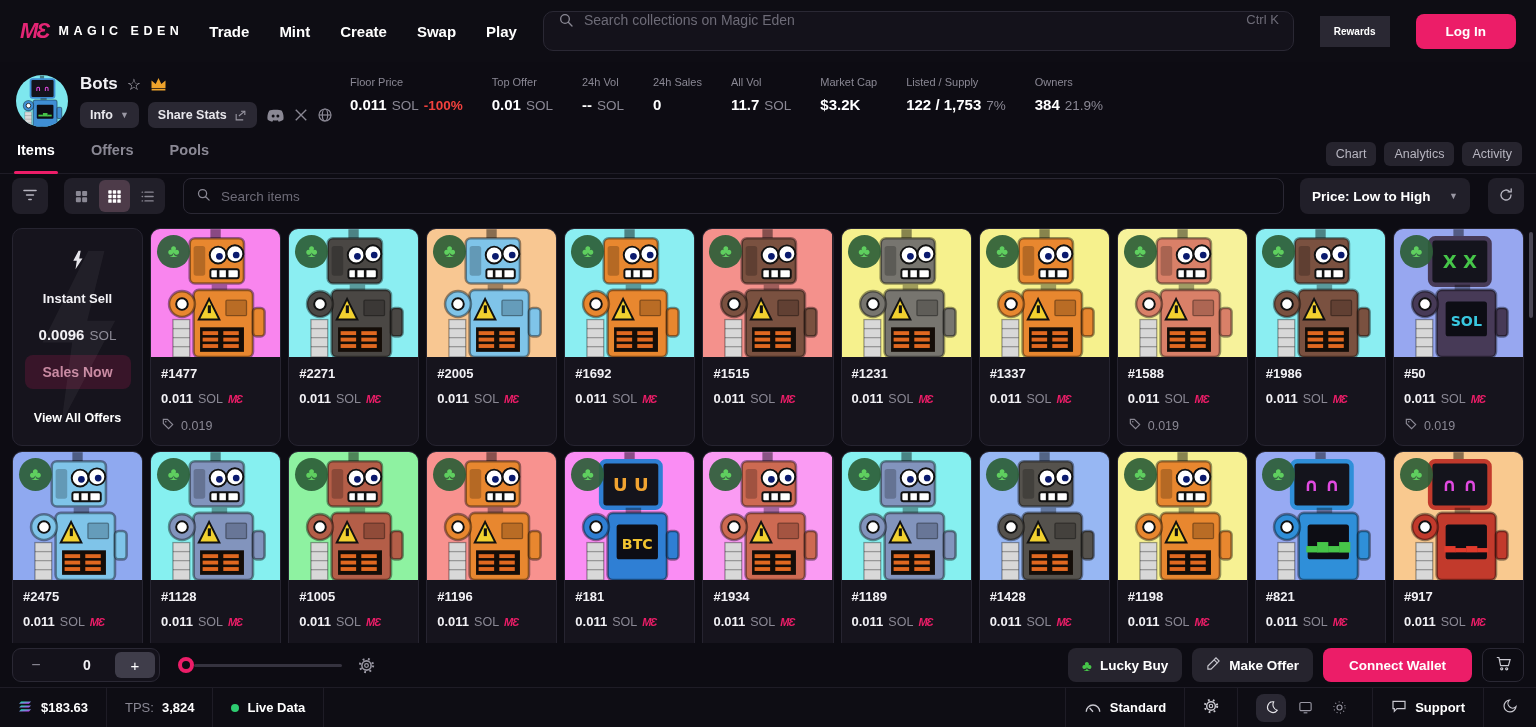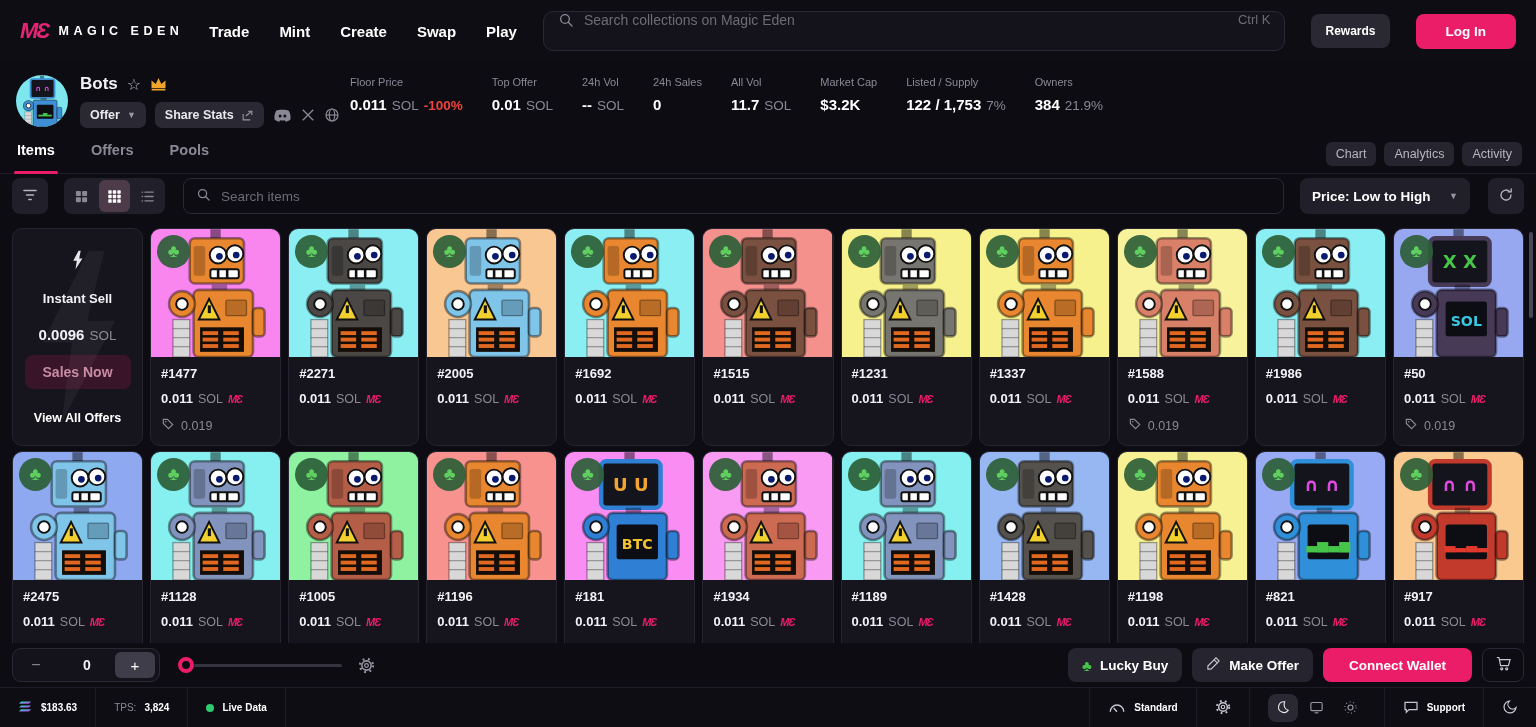--- a/index.html
+++ b/index.html
@@ -18,22 +18,22 @@
   .brand { display:flex; align-items:center; gap:10px; flex:none; }
   .logo-mark { color:#e42575; font-weight:800; font-style:italic; font-size:22px; letter-spacing:-2px; }
   .brand-text { letter-spacing:4.5px; font-weight:700; font-size:12.5px; color:#fff; }
   .nav-links { display:flex; gap:30px; flex:none; }
   .nav-link { color:#fff; font-weight:700; font-size:15px; }
   .nav-search { flex:1; max-width:800px; height:40px; border:1px solid #2a2834; background:#14121b;
                 border-radius:10px; display:flex; align-items:flex-start; gap:10px; padding:0 14px; }
   .nav-search input { flex:1; background:transparent; border:none; outline:none; color:#eee; font-size:14px; }
   .nav-search input::placeholder { color:#6d6b77; }
   .kbd { color:#6d6b77; font-size:13px; flex:none; }
-  .btn-dark { background:#2a2833; color:#fff; font-weight:700; font-size:12px; border:none;
-              padding:10px 14px; border-radius:8px; flex:none; }
+  .btn-dark { background:#2a2833; color:#fff; font-weight:700; font-size:10px; border:none;
+              padding:10px 14px; border-radius:0; flex:none; }
   .btn-pink { background:#ec1d68; color:#fff; font-weight:700; font-size:13.5px; border:none;
               padding:10px 30px; border-radius:8px; flex:none; }
 
   
   .colhead { position:absolute; top:62px; left:0; right:0; height:78px; }
   .avatar { position:absolute; left:16px; top:13px; width:52px; height:52px; border-radius:50%;
             overflow:hidden; }
   .avatar svg { display:block; }
   .colname-row { position:absolute; left:80px; top:12px; display:flex; align-items:center; gap:9px; }
   .colname { font-size:17px; font-weight:700; }
@@ -127,21 +127,21 @@
   .btn-gray { background:#26242e; color:#fff; font-weight:700; font-size:13.5px; height:34px;
               padding:0 14px; border-radius:8px; border:none; display:flex; align-items:center; gap:8px; }
   .clover-g { color:#46c549; font-size:15px; }
   .btn-cw { background:#ec1d68; color:#fff; font-weight:700; font-size:13.5px; height:34px;
             padding:0 26px; border-radius:8px; border:none; }
   .cartbtn { width:42px; height:34px; border:1px solid #2a2834; background:transparent;
              border-radius:8px; display:grid; place-items:center; }
 
   
   .footer { position:absolute; left:0; right:0; bottom:0; height:40px; background:#0e0d14;
-            border-top:1px solid #1e1c26; display:flex; align-items:stretch; z-index:6; font-size:10px; }
+            border-top:1px solid #1e1c26; display:flex; align-items:stretch; z-index:6; font-size:13px; }
   .fseg { display:flex; align-items:center; gap:8px; padding:0 18px; border-right:1px solid #1e1c26; }
   .fseg-r { border-right:none; border-left:1px solid #1e1c26; }
   .fspacer { flex:1; }
   .fbold { font-weight:700; color:#fff; }
   .fgray { color:#8a8894; }
   .livedot { width:8px; height:8px; border-radius:50%; background:#2ecc71; }
   .theme-opt { width:30px; height:28px; border-radius:8px; display:grid; place-items:center; }
   .theme-opt.active { background:#2a2833; }
 </style>
 </head>
@@ -198,21 +198,21 @@
     <span class="star">☆</span>
     <span class="socic">
       <svg width="17" height="14" viewBox="0 0 24 20">
           <path d="M2 16 L2 5 L8 10 L12 1.5 L16 10 L22 5 L22 16 Z" fill="#eea32c"></path>
           <rect x="2" y="17" width="20" height="2.4" rx="1" fill="#eea32c"></rect>
         </svg>
     </span>
   </div>
   <div class="colactions">
     <button class="chip">
-      <span>Offer</span>
+      <span>Info</span>
       <span class="chev">▼</span>
     </button>
     <button class="chip">
       <span>Share Stats</span>
       <span class="socic">
         <svg width="13" height="13" viewBox="0 0 24 24">
             <path d="M4 9v11h13" fill="none" stroke="#9a98a4" stroke-width="2"></path>
             <path d="M9 13 L20 4" fill="none" stroke="#9a98a4" stroke-width="2"></path>
             <path d="M13 4 h7 v7" fill="none" stroke="#9a98a4" stroke-width="2"></path>
           </svg>

